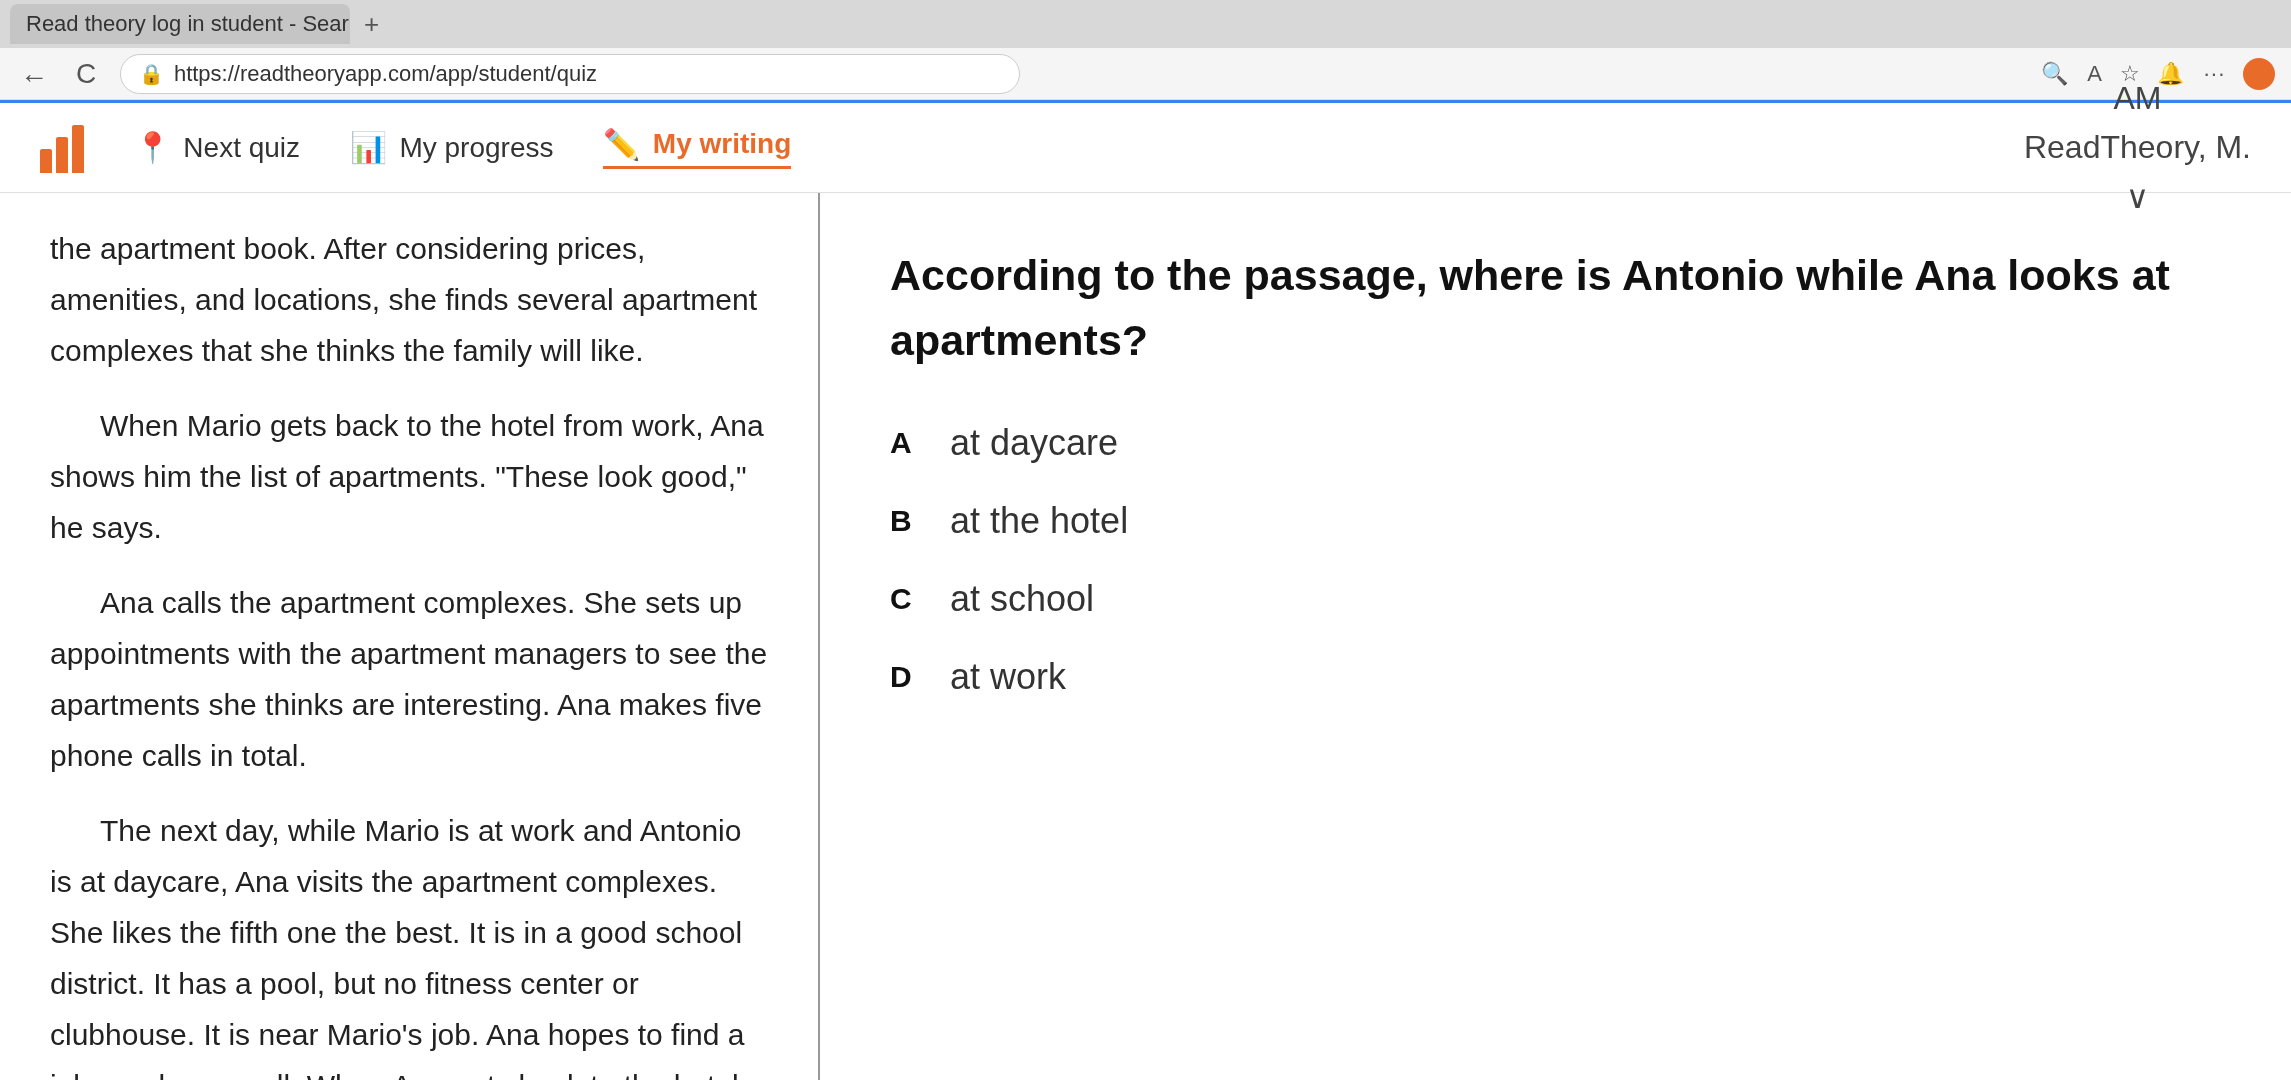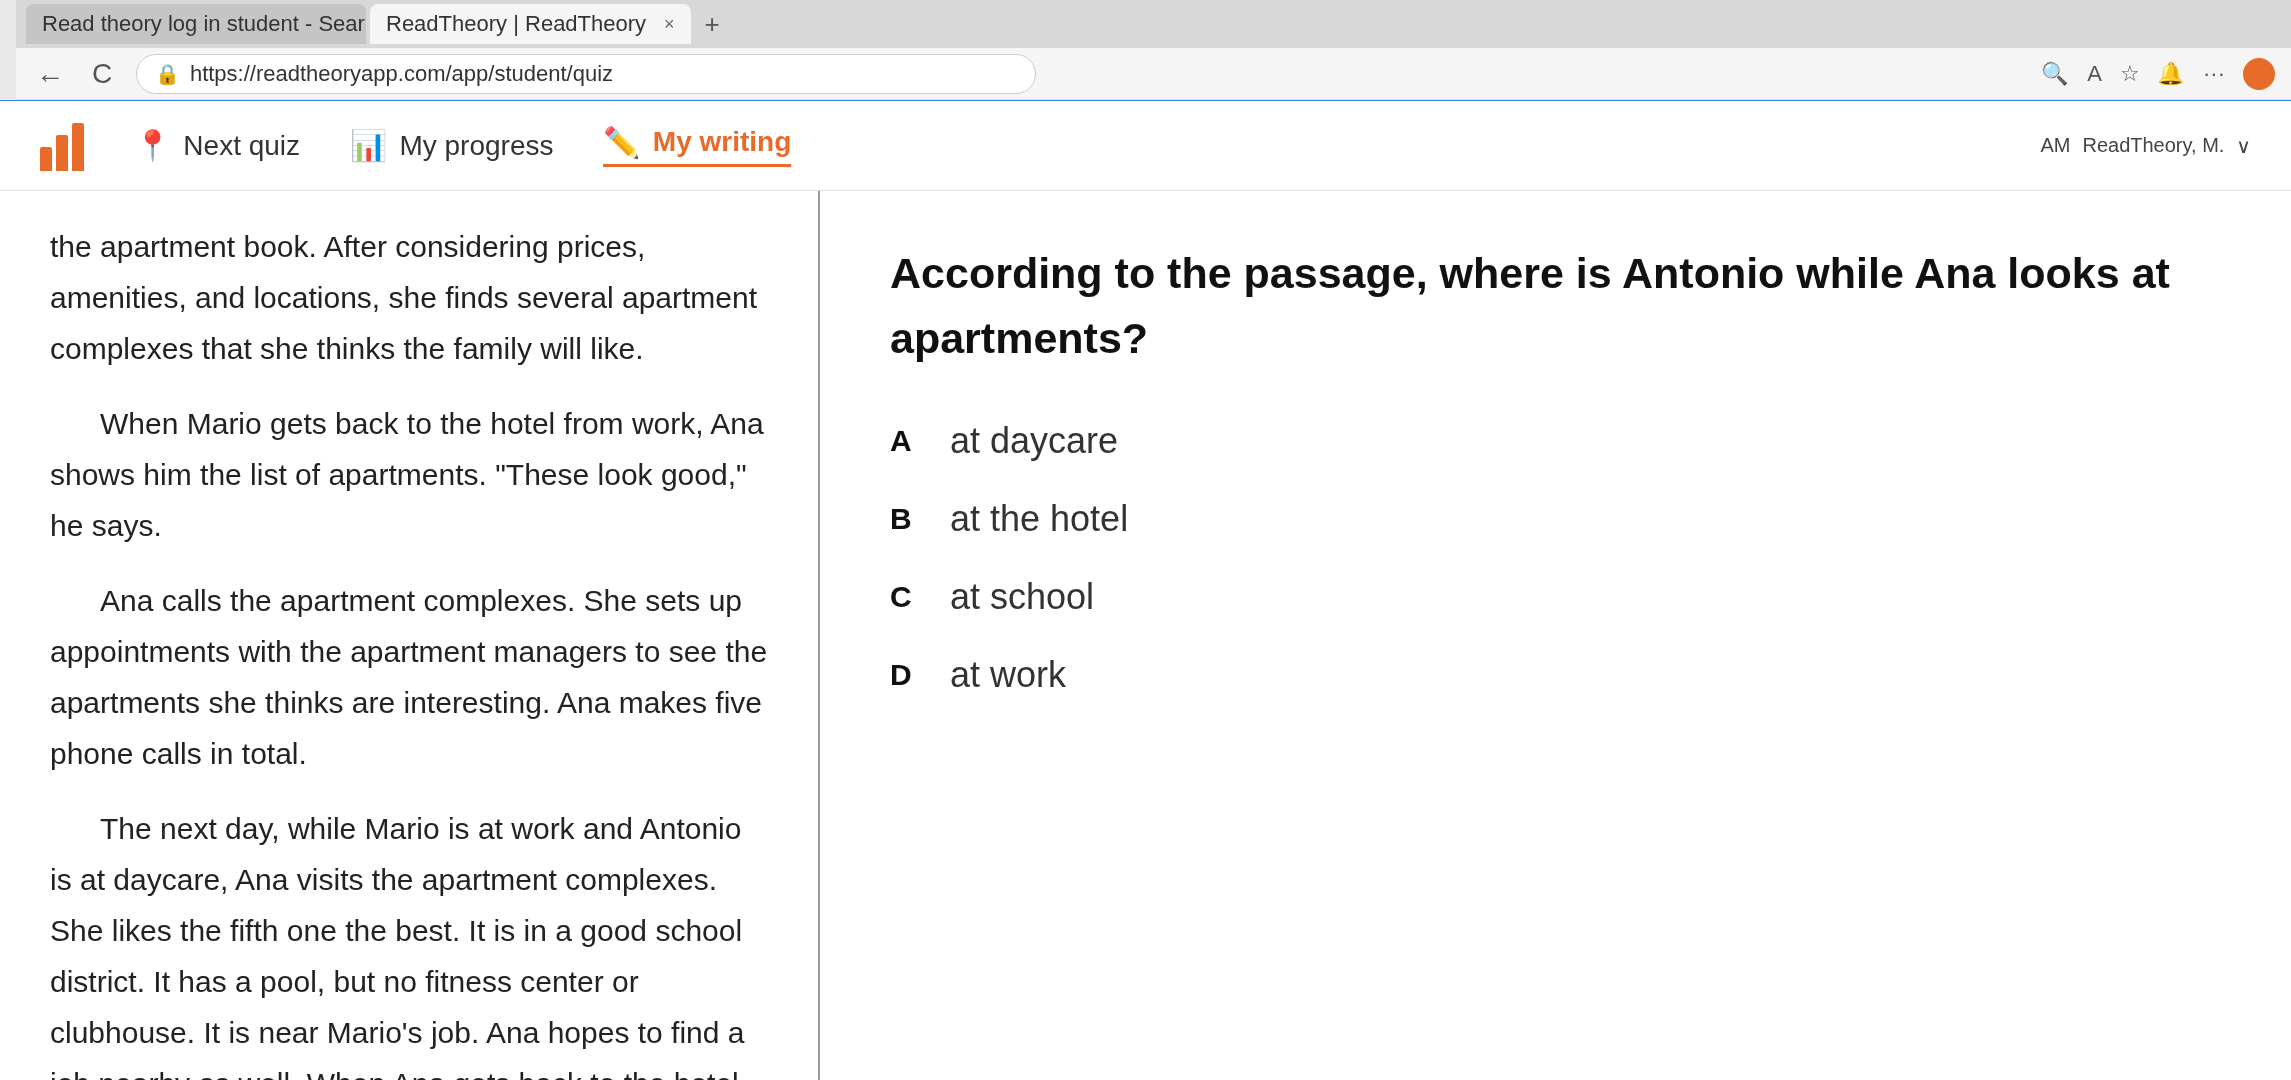--- a/index.html
+++ b/index.html
@@ -7,22 +7,21 @@
       font-family: Arial, sans-serif;
       background: #f0f0f0;
       width: 2291px;
       height: 1080px;
       overflow: hidden;
     }
 
     
     .browser-chrome {
       background: #e8e8e8;
-      border-bottom: 1px solid #3b82f6;
-      padding-left: 16px;
+      border-bottom: 3px solid #3b82f6;
     }
 
     .tab-bar {
       display: flex;
       align-items: center;
       background: #d8d8d8;
       height: 48px;
       padding: 0 10px;
       gap: 4px;
     }
@@ -156,22 +155,23 @@
       font-weight: bold;
       border-bottom: 3px solid #e86b2a;
       padding-bottom: 4px;
     }
 
     .header-right {
       margin-left: auto;
       display: flex;
       align-items: center;
       gap: 12px;
-      font-size: 20px;
+      font-size: 32px;
       color: #444;
+      flex-direction: column;
     }
 
     
     .main-content {
       display: flex;
       height: calc(1080px - 48px - 52px - 90px);
       background: #fff;
     }
 
     
@@ -248,24 +248,20 @@
     }
   </style>
 </head>
 <body>
 
 <div class="browser-chrome">
   <div class="tab-bar">
     <div class="tab">
       <span>Read theory log in student - Sear</span>
 
-    </div>
-    <div class="tab active">
-      <span>ReadTheory | ReadTheory</span>
-      <span class="tab-close">×</span>
     </div>
     <span class="tab-add">+</span>
   </div>
 
   <div class="address-bar-row">
     <span class="nav-btn">←</span>
     <span class="nav-btn">C</span>
     <div class="address-box">
       <span class="lock-icon">🔒</span>
       <span>https://readtheoryapp.com/app/student/quiz</span>

